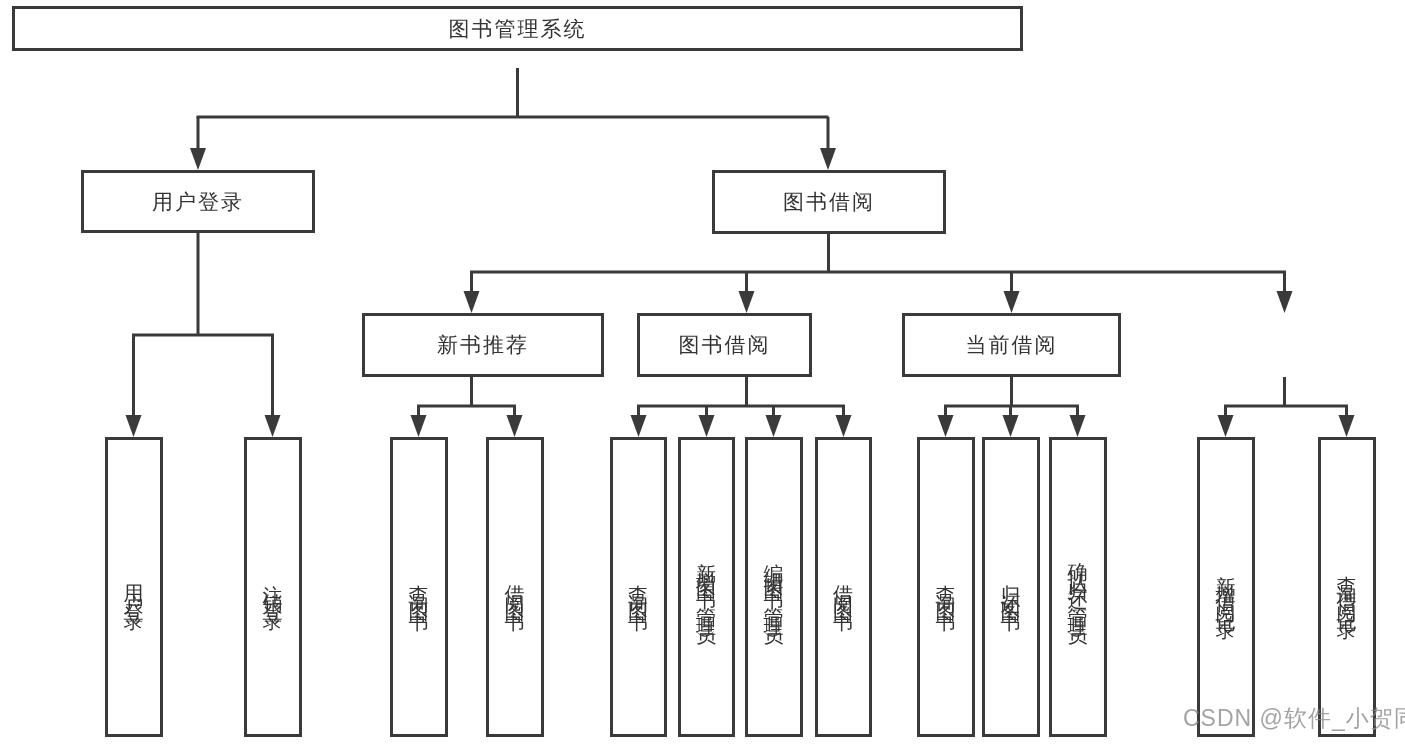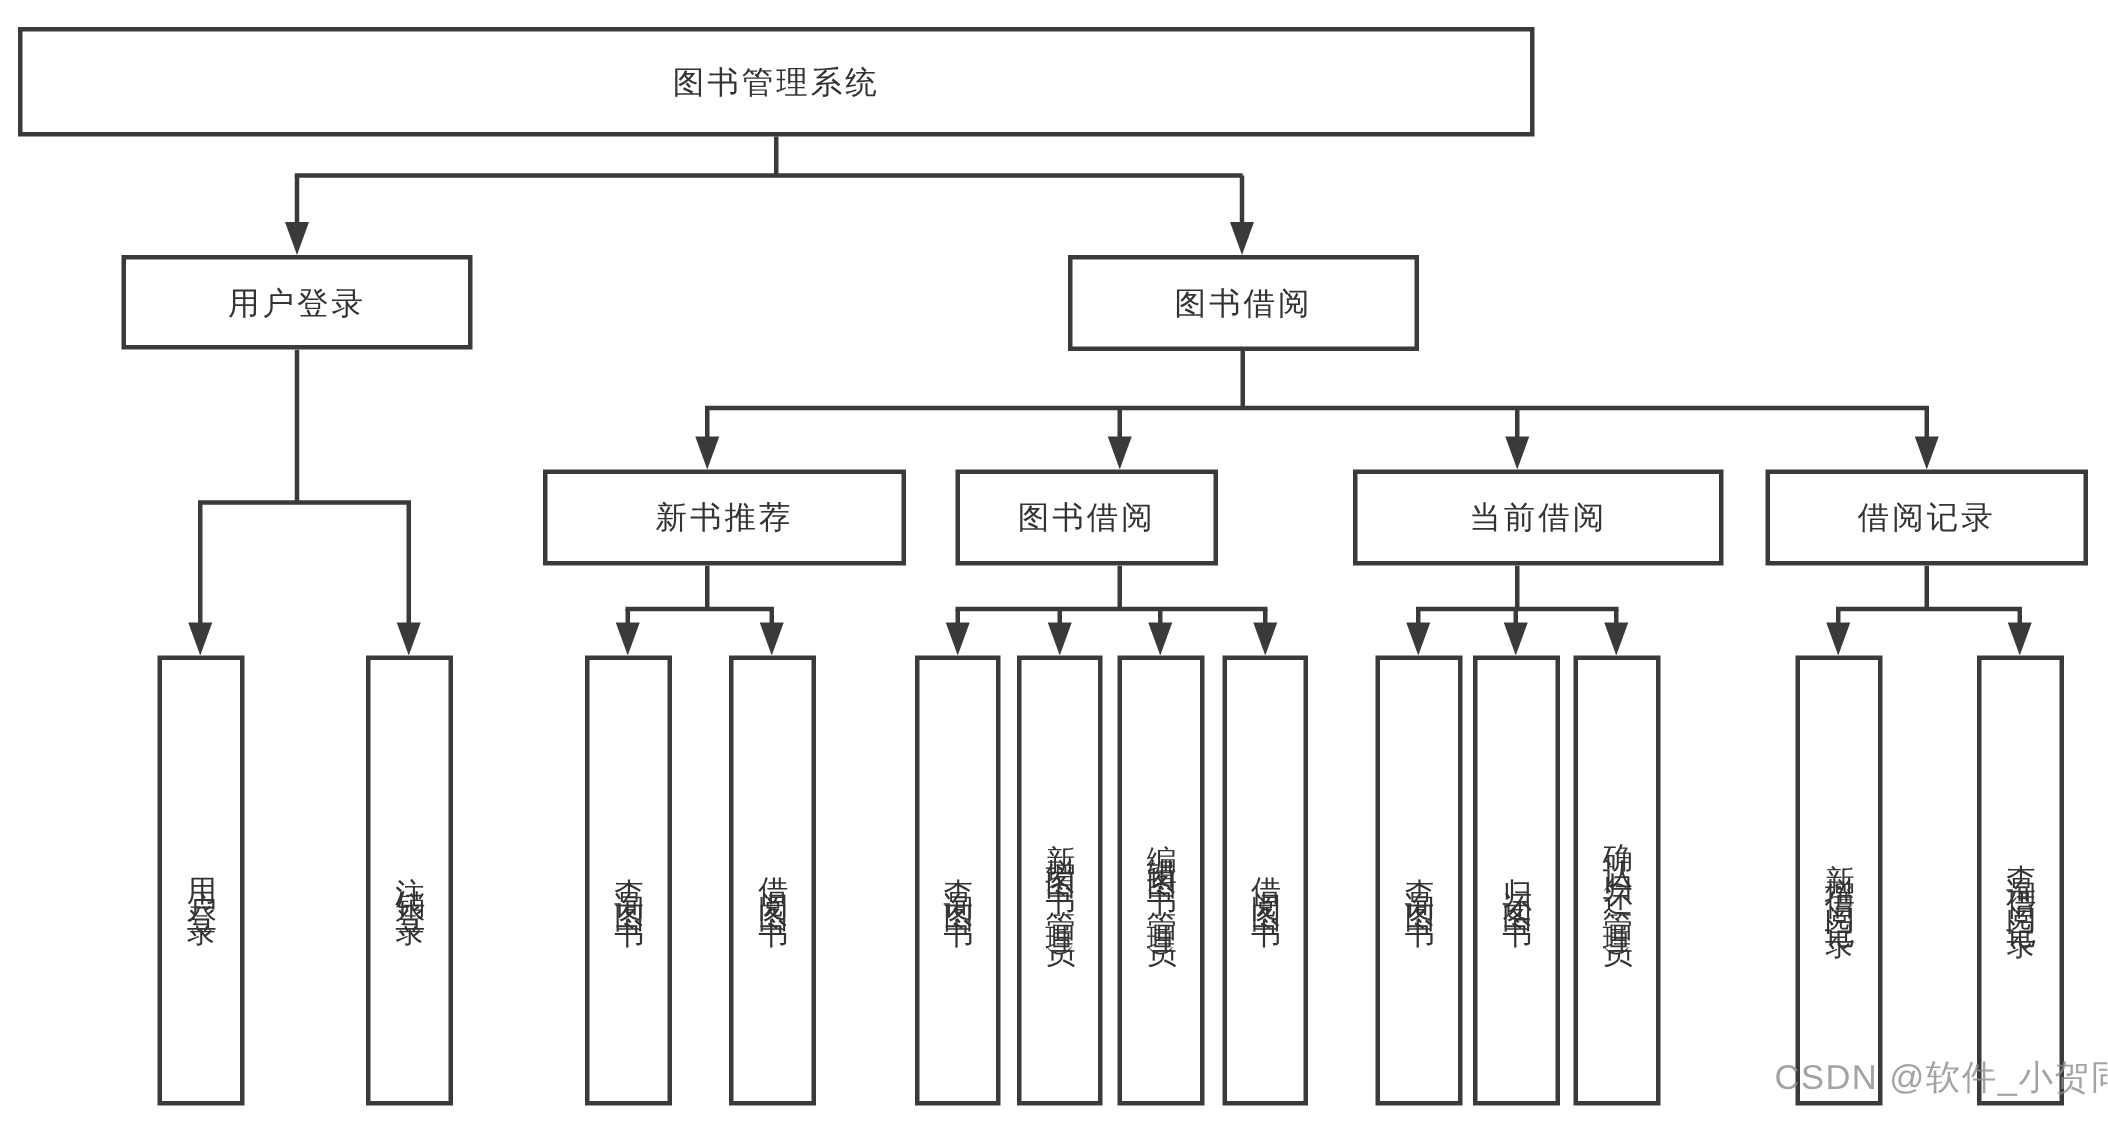--- a/index.html
+++ b/index.html
@@ -114,29 +114,28 @@
       <path d="M765.5 415 L781.5 415 L773.5 437 Z"></path>
       <path d="M835.5 415 L851.5 415 L843.5 437 Z"></path>
       <path d="M937.5 415 L953.5 415 L945.5 437 Z"></path>
       <path d="M1002.5 415 L1018.5 415 L1010.5 437 Z"></path>
       <path d="M1069.5 415 L1085.5 415 L1077.5 437 Z"></path>
       <path d="M1217.5 415 L1233.5 415 L1225.5 437 Z"></path>
       <path d="M1338.5 415 L1354.5 415 L1346.5 437 Z"></path>
     </g>
   </svg>
 
-  <div class="node" style="left:12px;top:18px;width:1011px;height:73px">图书管理系统</div>
+  <div class="node" style="left:12px;top:6px;width:1011px;height:45px">图书管理系统</div>
 
   <div class="node" style="left:81px;top:170px;width:234px;height:63px">用户登录</div>
   <div class="node" style="left:712px;top:170px;width:234px;height:64px">图书借阅</div>
 
   <div class="node" style="left:362px;top:313px;width:242px;height:64px">新书推荐</div>
   <div class="node" style="left:637px;top:313px;width:175px;height:64px">图书借阅</div>
-  <div class="node" style="left:902px;top:313px;width:247px;height:64px">当前借阅</div>
-  <div class="node" style="left:1177px;top:313px;width:215px;height:64px">借阅记录</div>
+  <div class="node" style="left:902px;top:313px;width:219px;height:64px">当前借阅</div>
 
   <div class="node leaf" style="left:105px;top:437px;width:58px;height:300px">
     <span class="vtext">用户登录</span>
   </div>
   <div class="node leaf" style="left:244px;top:437px;width:58px;height:300px">
     <span class="vtext">注销登录</span>
   </div>
 
   <div class="node leaf" style="left:390px;top:437px;width:58px;height:300px">
     <span class="vtext">查询图书</span>

